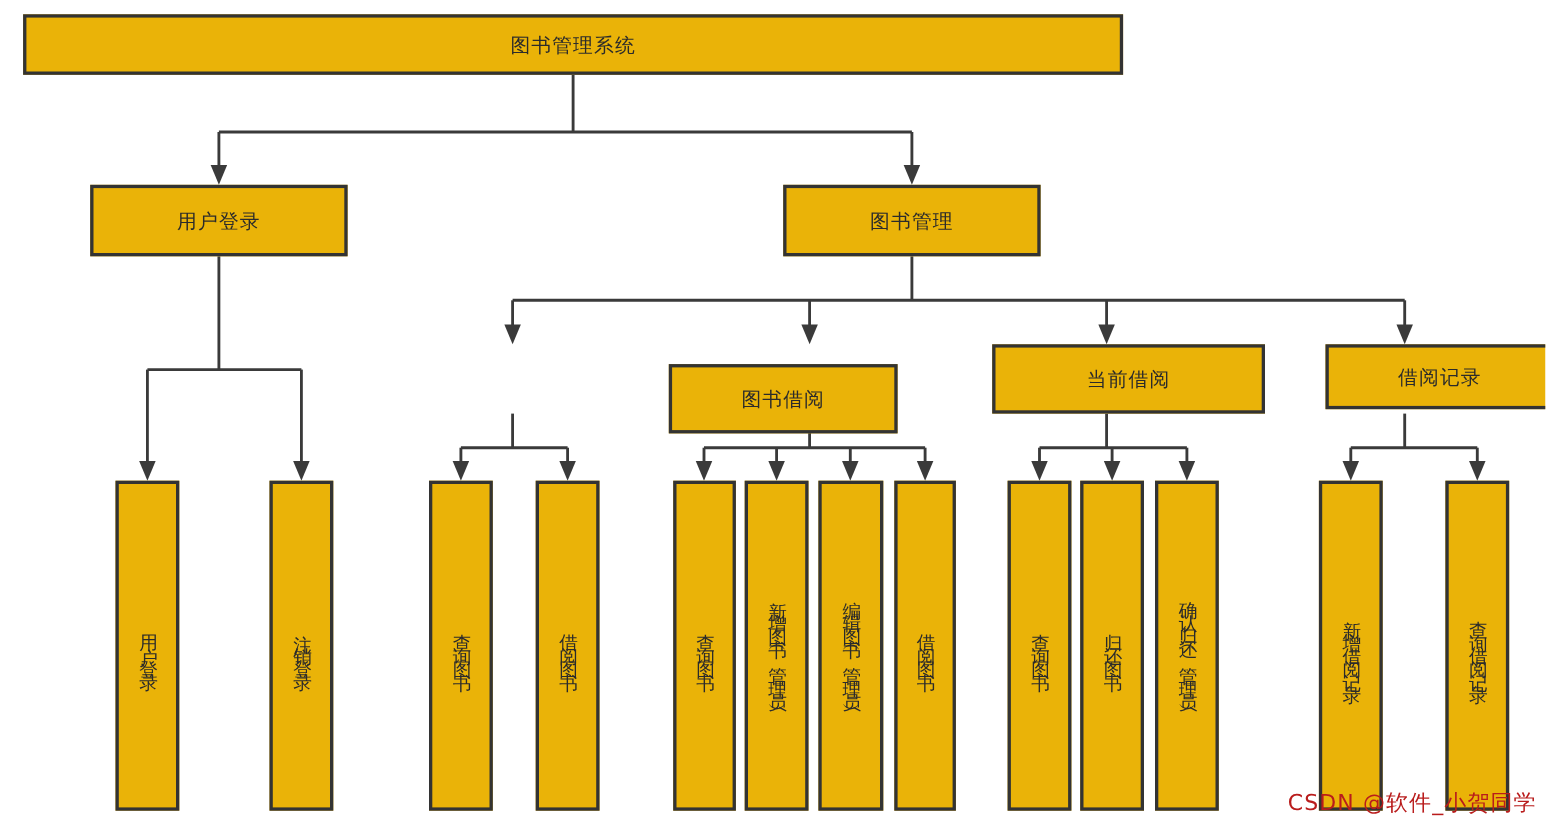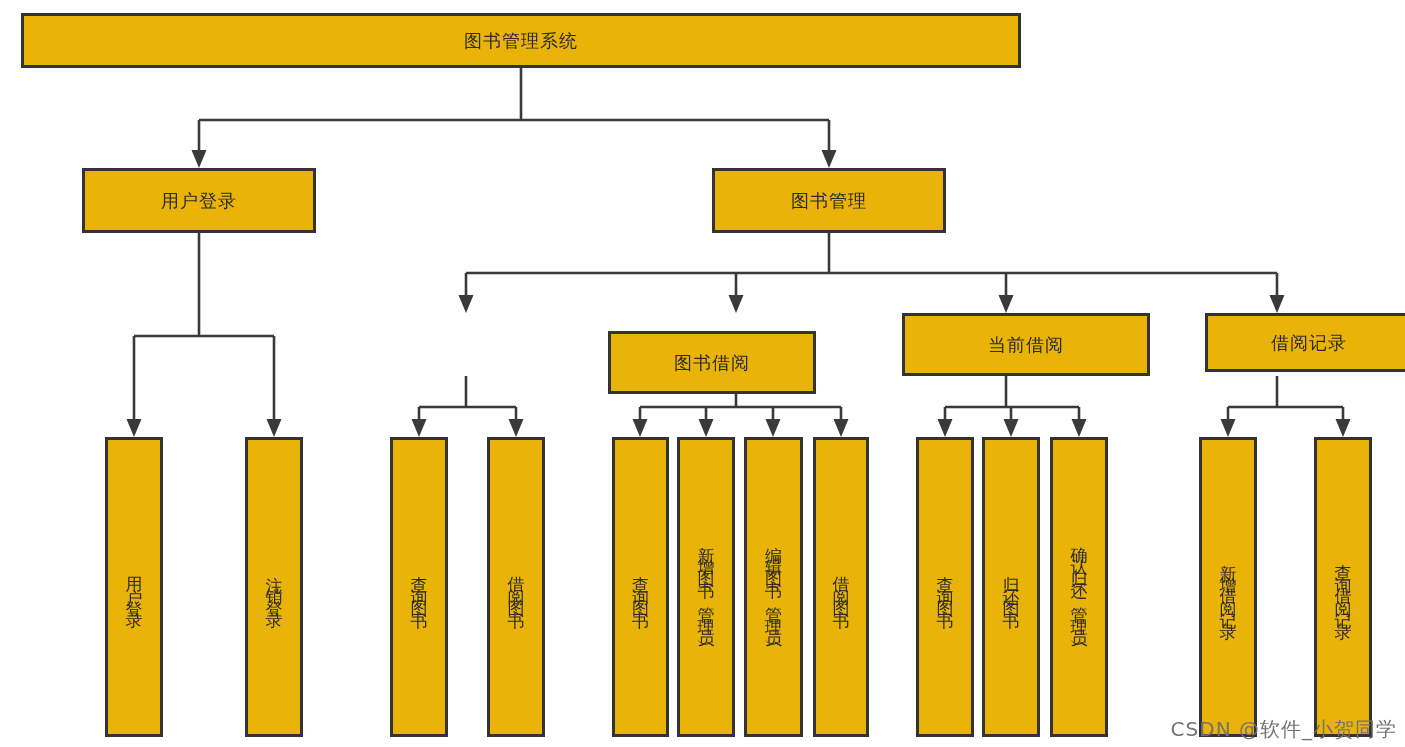--- a/index.html
+++ b/index.html
@@ -40,21 +40,21 @@
     font-size: 17px;
     letter-spacing: 12px;
     line-height: 1;
     white-space: nowrap;
   }
   .watermark {
     position: absolute;
     right: 8px;
     bottom: 4px;
     font-size: 20px;
-    color: #737373;
+    color: #b91c1c;
     z-index: 2;
     letter-spacing: 1px;
   }
 </style>
 </head>
 <body>
 
 <div class="canvas">
 
   <svg class="connectors" viewBox="0 0 1405 747" xmlns="http://www.w3.org/2000/svg">

